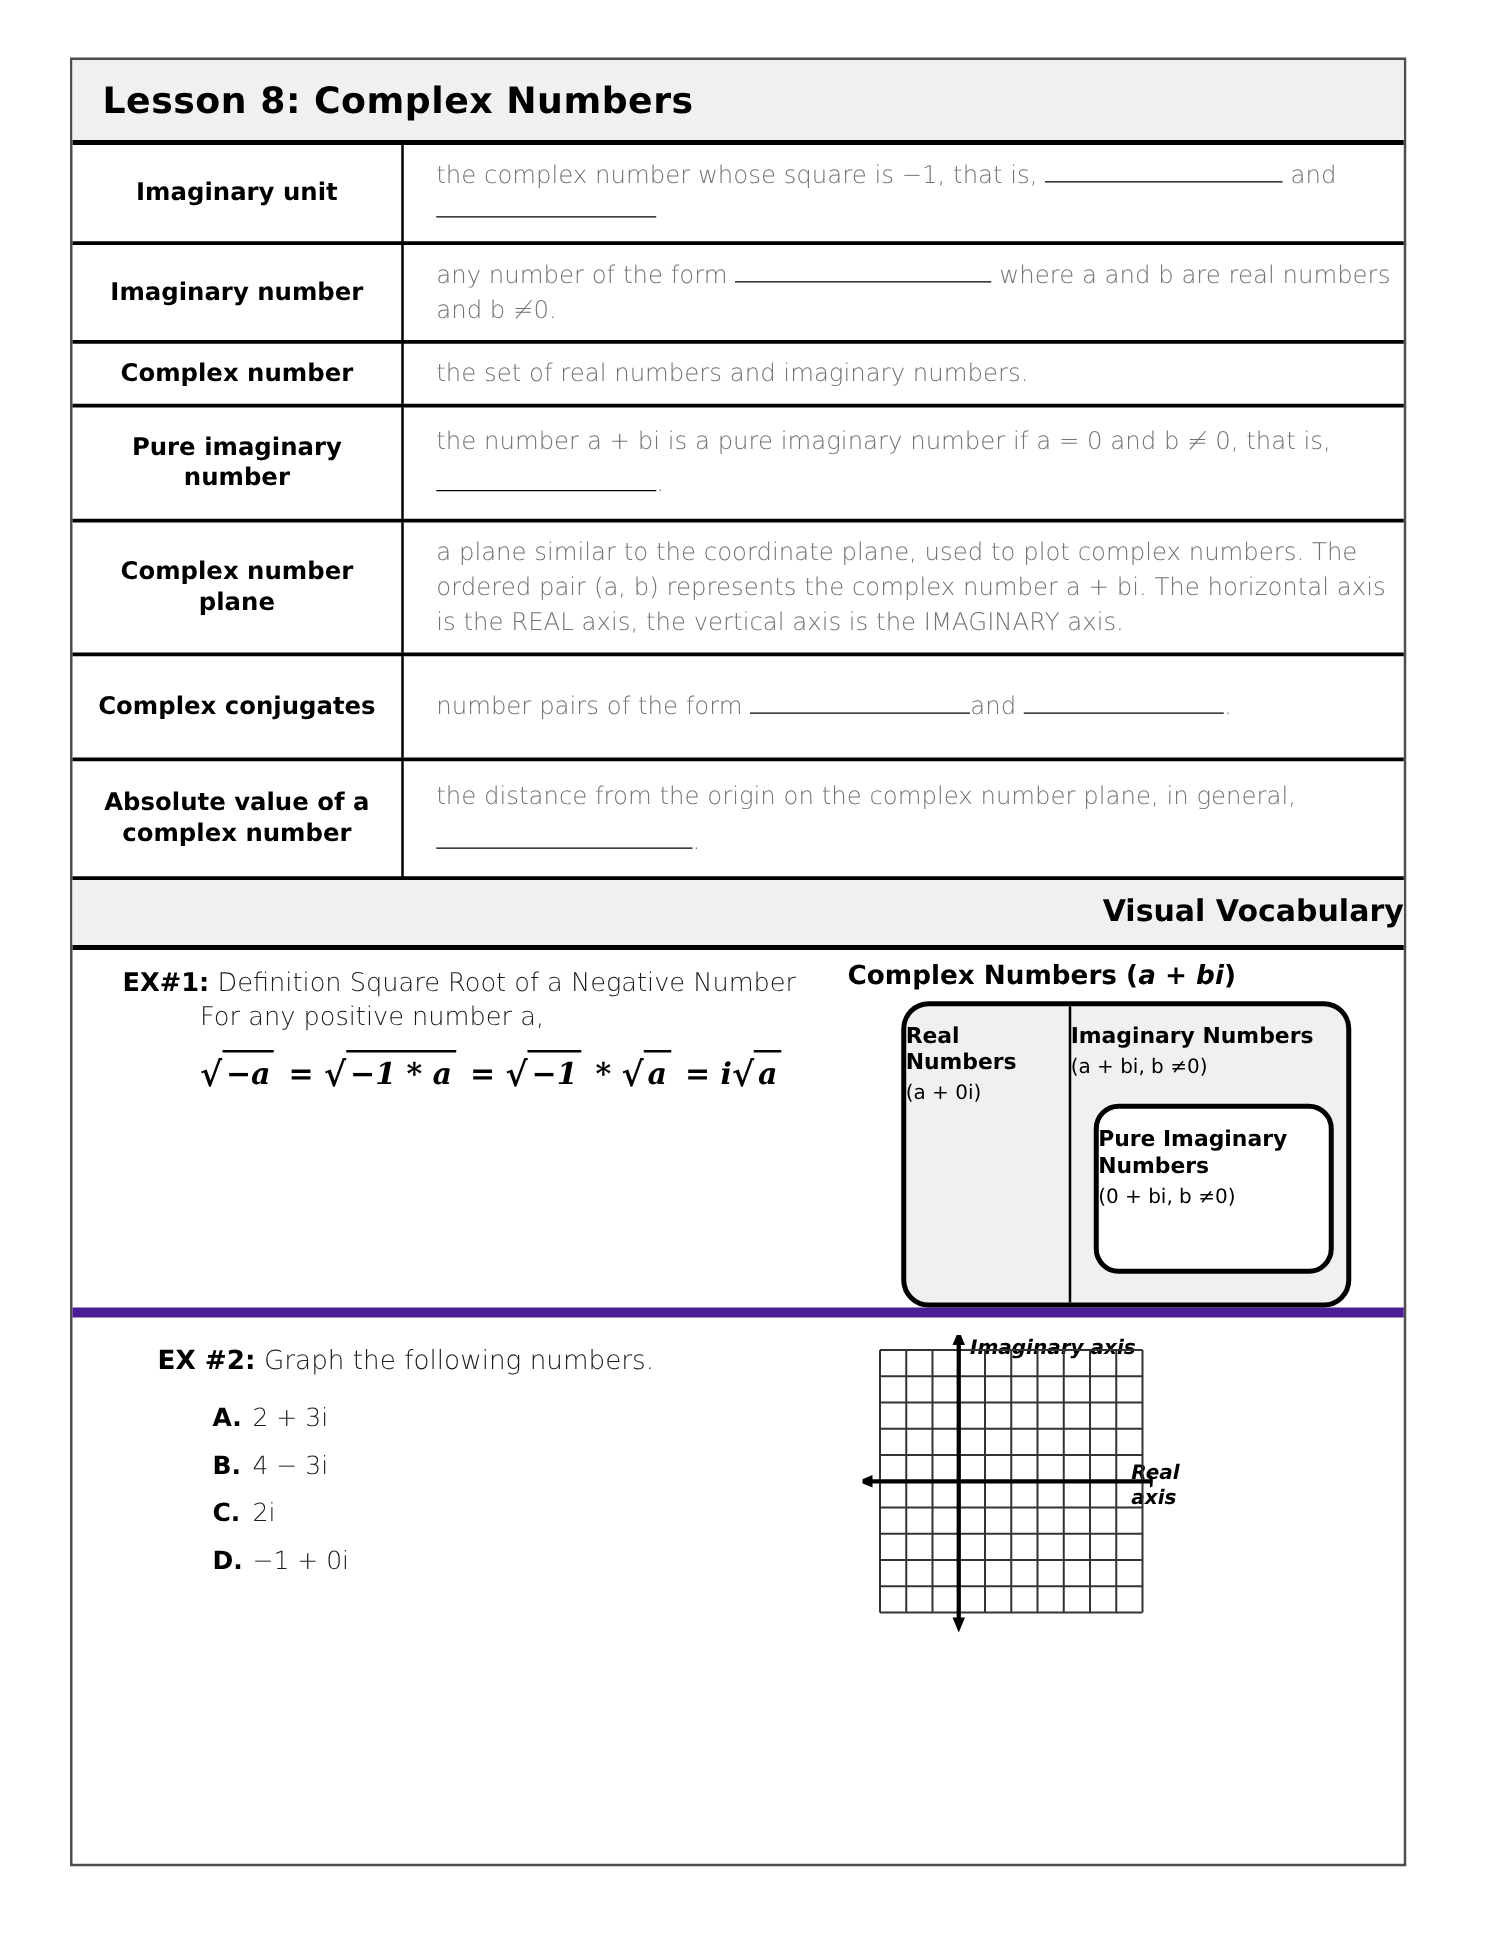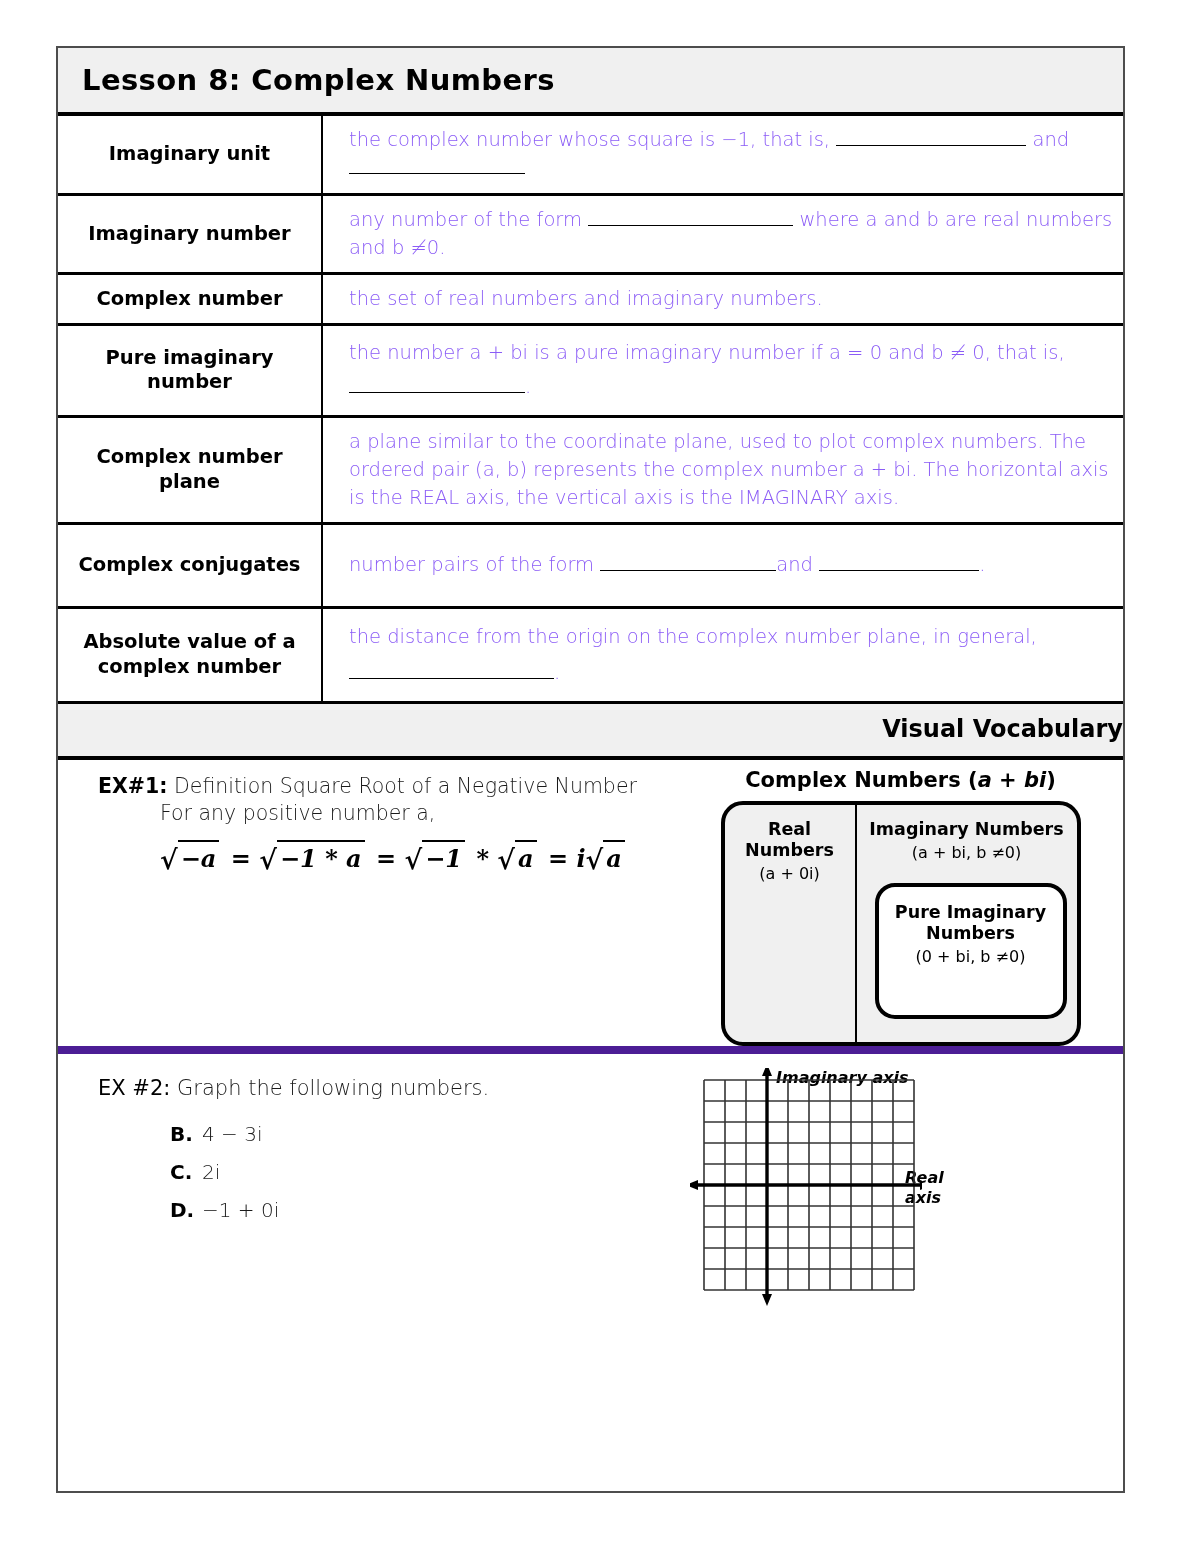--- a/index.html
+++ b/index.html
@@ -66,21 +66,21 @@
     border-right: 2px solid #000;
     padding-left: 6px;
     padding-right: 6px;
     line-height: 1.26;
     color: #000;
   }
   td.defn {
     font-size: 19.5px;
     line-height: 1.45;
     padding-left: 26px;
-    color: #8b5cf6;
+    color: #737373;
     font-weight: 300;
   }
   .blank {
     display: inline-block;
     border-bottom: 1.6px solid #000;
     vertical-align: baseline;
   }
   .b-lg { width: 190px; }
   .b-md { width: 176px; }
   .b-sm { width: 160px; }
@@ -148,21 +148,21 @@
   .radsym {
     font-size: 27px;
     vertical-align: -2px;
   }
   .it { font-style: italic; }
 
   
   .ex1-right {
     flex: 1;
     padding-top: 8px;
-    text-align: center;
+    text-align: left;
   }
   .cn-title {
     font-size: 21px;
     font-weight: bold;
     color: #000;
     margin-bottom: 9px;
   }
   .cn-box {
     width: 360px;
     height: 245px;
@@ -221,21 +221,21 @@
   .ex2-left {
     width: 600px;
     padding-left: 40px;
     box-sizing: border-box;
   }
   .ex2-head {
     font-size: 21px;
     color: #1a1a1a;
     font-weight: 300;
   }
-  .ex2-head b { font-weight: normal; color: #000; }
+  .ex2-head b { font-weight: bold; color: #000; margin-left: 28px; }
   .ex2-list {
     margin-top: 22px;
     padding-left: 72px;
   }
   .ex2-item {
     font-size: 20px;
     color: #1a1a1a;
     margin-bottom: 14px;
     font-weight: 300;
   }
@@ -373,20 +373,21 @@
     </div>
   </div>
 
   <div class="ex2-section">
     <div class="ex2-left">
       <div class="ex2-head">
         <b>EX #2:</b>
         <span>Graph the following numbers.</span>
       </div>
       <div class="ex2-list">
+        <div class="ex2-item"><b>A.</b><span>2 + 3i</span></div>
         <div class="ex2-item"><b>B.</b><span>4 − 3i</span></div>
         <div class="ex2-item"><b>C.</b><span>2i</span></div>
         <div class="ex2-item"><b>D.</b><span>−1 + 0i</span></div>
       </div>
     </div>
 
     <div class="graph-wrap">
       <div class="lbl-imag">Imaginary axis</div>
       <div class="lbl-real">
         <div>Real</div>

